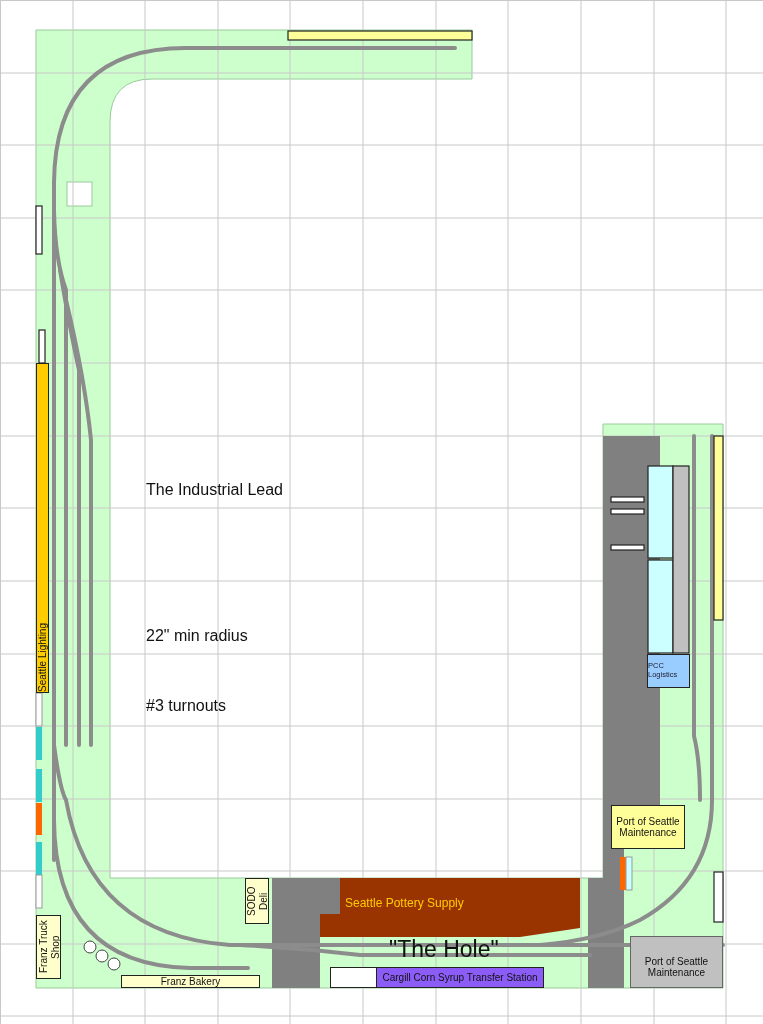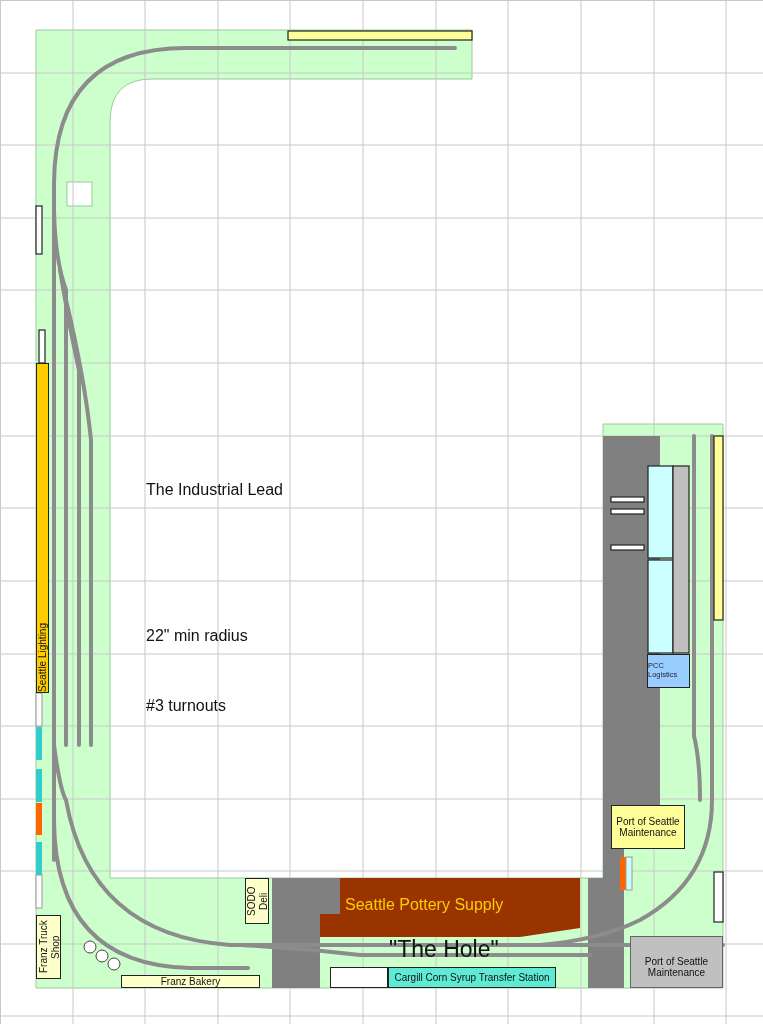--- a/index.html
+++ b/index.html
@@ -122,26 +122,26 @@
 </div>
 
 <div class="bldg" style="left:121px;top:975px;width:139px;height:13px;background:#ffffcc;font-size:10px;">
   <span>Franz Bakery</span>
 </div>
 
 <div class="bldg" style="left:245px;top:878px;width:24px;height:46px;background:#ffffcc;font-size:10px;">
   <span class="vert" style="width:22px;">SODO Deli</span>
 </div>
 
-<div class="abs" style="left:345px;top:896px;font-size:16px;color:#ffcc00;">Seattle Pottery Supply</div>
+<div class="abs" style="left:345px;top:896px;font-size:12px;color:#ffcc00;">Seattle Pottery Supply</div>
 
 <div class="abs" style="left:389px;top:936px;font-size:23px;color:#111;">"The Hole"</div>
 
 <div class="bldg" style="left:330px;top:967px;width:58px;height:21px;background:#ffffff;border-width:1px;"></div>
-<div class="bldg" style="left:388px;top:967px;width:168px;height:21px;background:#5eead4;border-width:1px;font-size:10px;">
+<div class="bldg" style="left:376px;top:967px;width:168px;height:21px;background:#8b5cf6;border-width:1px;font-size:10px;">
   <span>Cargill Corn Syrup Transfer Station</span>
 </div>
 
 <div class="bldg" style="left:647px;top:654px;width:43px;height:34px;background:#99ccff;font-size:7.5px;justify-content:flex-start;text-align:left;color:#223;">
   <span style="width:34px;">PCC Logistics</span>
 </div>
 
 <div class="bldg" style="left:611px;top:805px;width:74px;height:44px;background:#ffff99;font-size:10px;">
   <span style="width:66px;">Port of Seattle Maintenance</span>
 </div>

